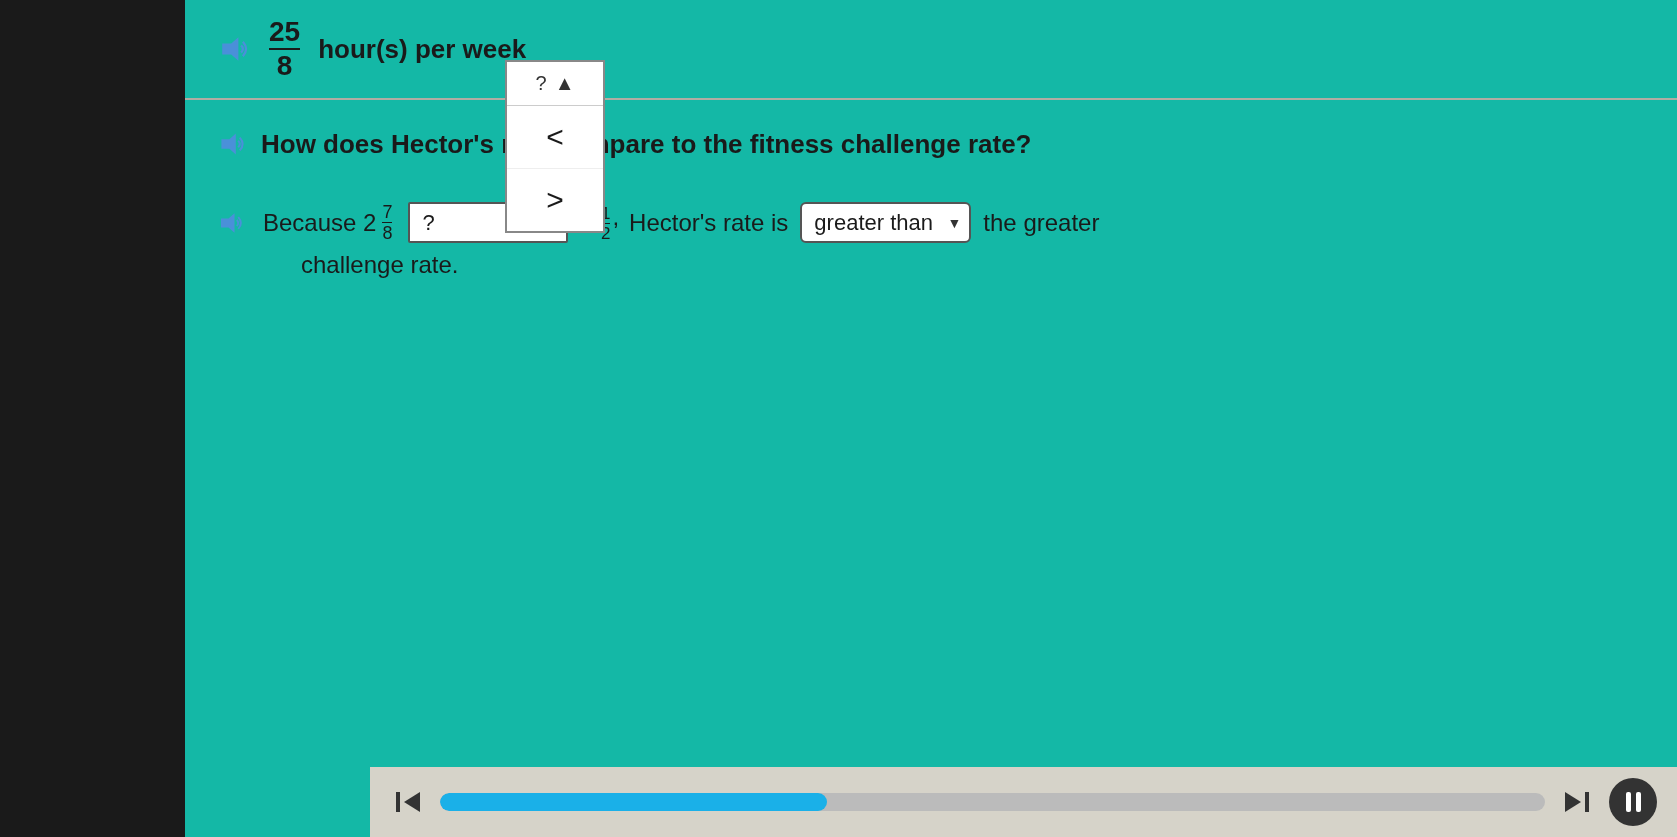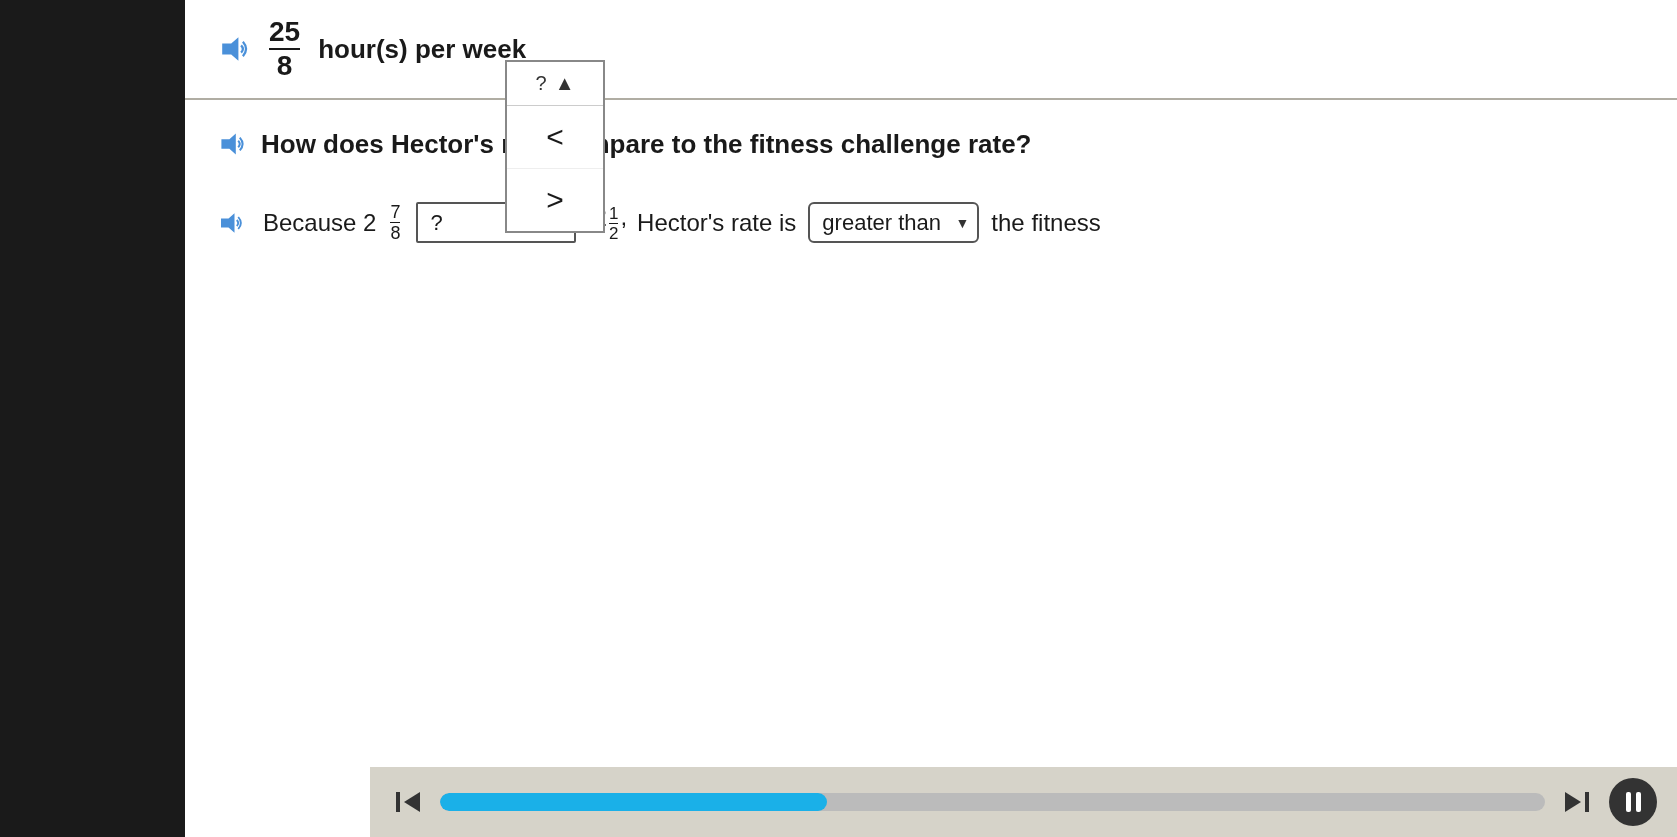--- a/index.html
+++ b/index.html
@@ -23,21 +23,21 @@
       background: #1a1a1a;
     }
 
     
     .main-content {
       position: absolute;
       left: 185px;
       top: 0;
       right: 0;
       bottom: 0;
-      background: #ffffff;
+      background: #14b8a6;
     }
 
     
     .top-section {
       display: flex;
       align-items: center;
       padding: 18px 30px 18px 30px;
       border-bottom: 2px solid #b0ada3;
     }
 
@@ -118,21 +118,21 @@
     .answer-speaker {
       width: 30px;
       height: 30px;
       margin-right: 12px;
       flex-shrink: 0;
     }
 
     .because-text {
       font-size: 24px;
       color: #1a1a1a;
-      margin-right: 8px;
+      margin-right: 0;
     }
 
     .mixed-number {
       display: inline-flex;
       align-items: flex-start;
       font-size: 24px;
       color: #1a1a1a;
       margin-right: 4px;
     }
 
@@ -388,23 +388,26 @@
 
       <div class="comparison-dropdown-wrapper">
         <select class="comparison-dropdown" style="min-width:170px;border-radius:6px;">
           <option selected="">greater than</option>
           <option>less than</option>
           <option>equal to</option>
         </select>
         <span class="dropdown-arrow">▼</span>
       </div>
 
-      <span class="the-fitness-text">the fitness</span>
-    </div>
-
+      <span class="the-fitness-text">the greater</span>
+    </div>
+
+    <div class="challenge-rate-row">
+      <span class="challenge-rate-text">challenge rate.</span>
+    </div>
   </div>
 
   <div class="operator-popup">
     <div class="op-up">
       <span>?</span>
       <span>▲</span>
     </div>
     <div class="op-item">
       <span>&lt;</span>
     </div>

